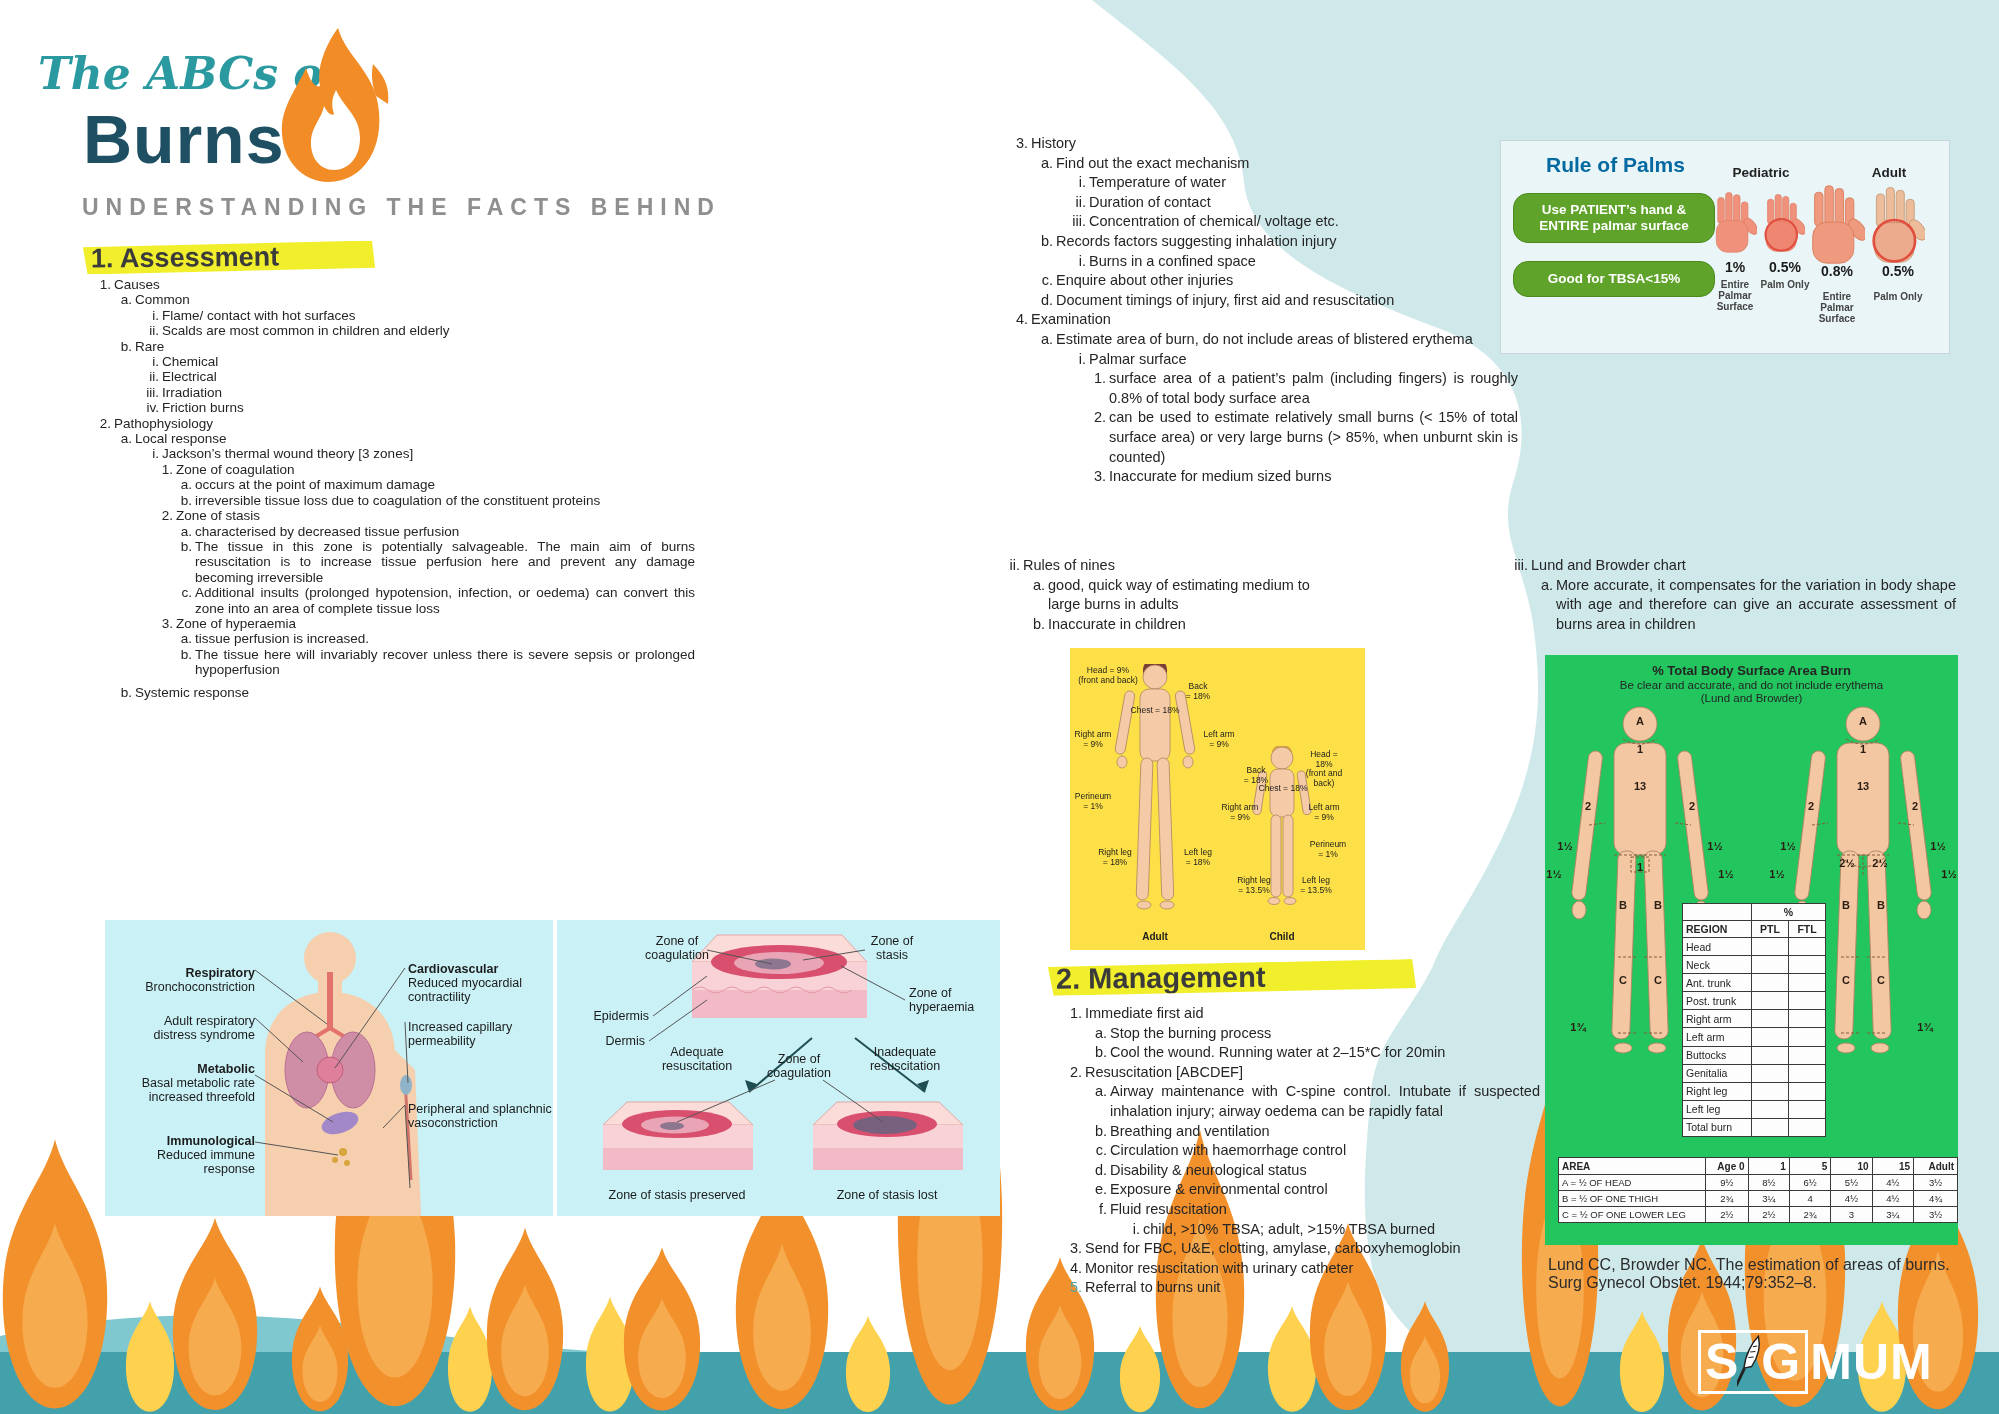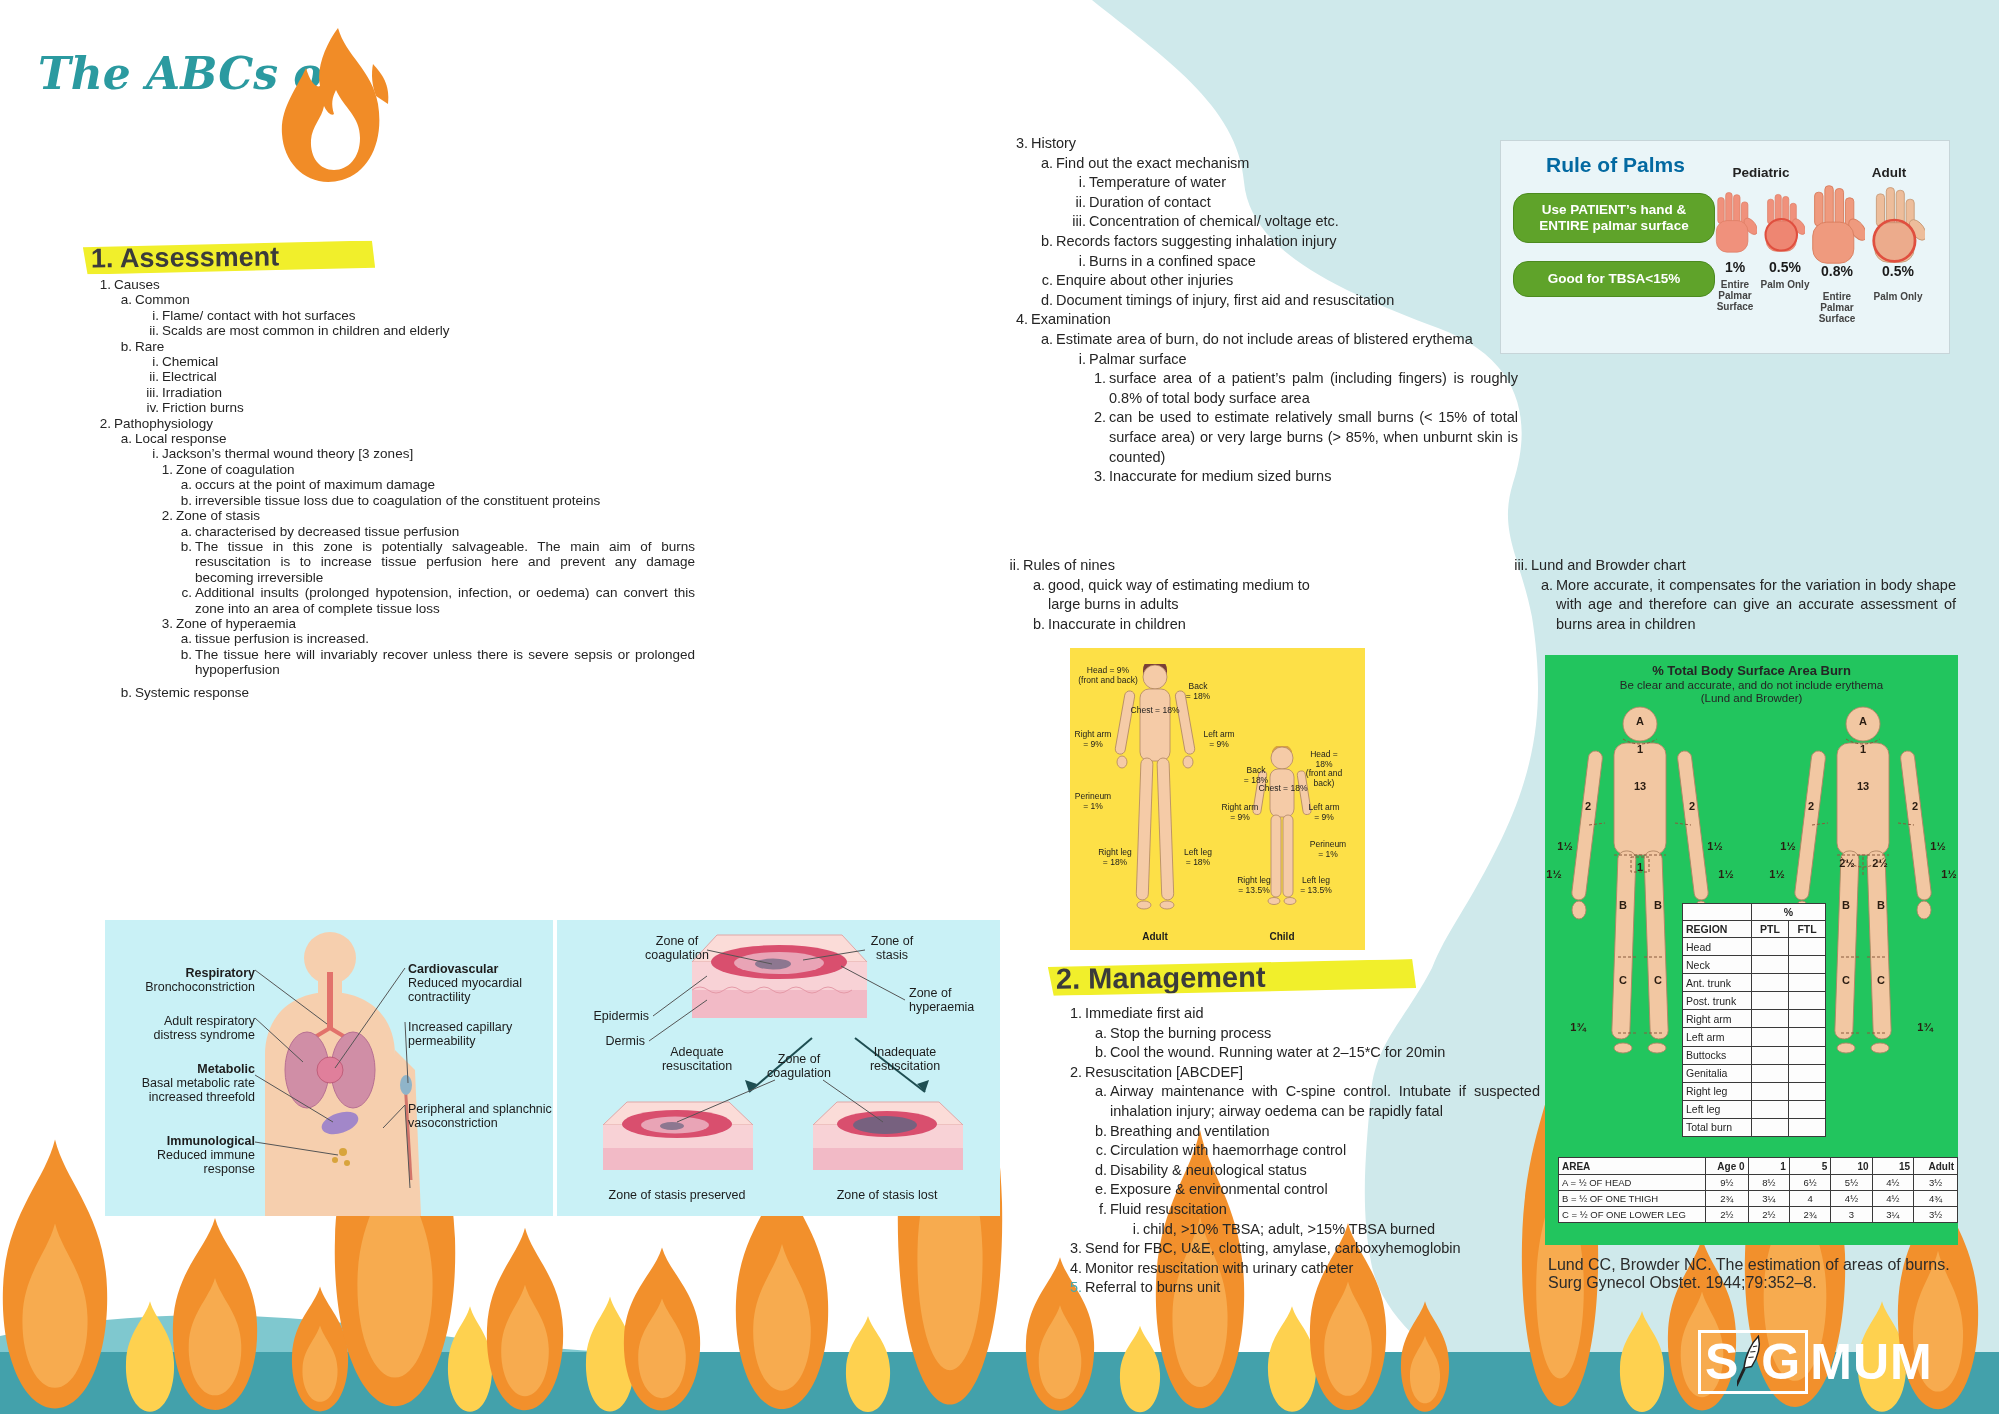--- a/index.html
+++ b/index.html
@@ -133,25 +133,27 @@
       <path d="M50 6 C58 52 88 86 90 165 C92 238 74 294 50 294 C26 294 8 238 10 165 C12 86 42 52 50 6 Z" transform="translate(1659.5 1234) scale(0.85 0.6)" fill="#f2902c"></path>
       <path d="M50 96 C56 128 74 150 75 196 C76 240 64 272 50 272 C36 272 24 240 25 196 C26 150 44 128 50 96 Z" transform="translate(1659.5 1234) scale(0.85 0.6)" fill="#f7ab4f"></path>
       <path d="M50 6 C58 52 88 86 90 165 C92 238 74 294 50 294 C26 294 8 238 10 165 C12 86 42 52 50 6 Z" transform="translate(1732.5 1059) scale(1.25 1.1833333333333333)" fill="#f2902c"></path>
       <path d="M50 96 C56 128 74 150 75 196 C76 240 64 272 50 272 C36 272 24 240 25 196 C26 150 44 128 50 96 Z" transform="translate(1732.5 1059) scale(1.25 1.1833333333333333)" fill="#f7ab4f"></path>
       <path d="M50 6 C58 52 88 86 90 165 C92 238 74 294 50 294 C26 294 8 238 10 165 C12 86 42 52 50 6 Z" transform="translate(1852 1299) scale(0.6 0.38333333333333336)" fill="#fed14f"></path>
       <path d="M50 6 C58 52 88 86 90 165 C92 238 74 294 50 294 C26 294 8 238 10 165 C12 86 42 52 50 6 Z" transform="translate(1888 1174) scale(1 0.8)" fill="#f2902c"></path>
       <path d="M50 96 C56 128 74 150 75 196 C76 240 64 272 50 272 C36 272 24 240 25 196 C26 150 44 128 50 96 Z" transform="translate(1888 1174) scale(1 0.8)" fill="#f7ab4f"></path>
     </svg>
 
   <div class="abs script-title" style="left:38px;top:48px">The ABCs of</div>
+  <div class="abs main-title" style="left:83px;top:100px">Burns</div>
   <svg class="abs" style="left:276px;top:26px;z-index:3" width="120" height="160" viewBox="0 0 120 160">
     <path fill="#f18c27" d="M62 2 C70 30 96 44 102 78 C108 114 94 146 66 154 C34 163 8 140 6 108 C4 82 20 64 30 42 C34 56 40 62 44 60 C40 42 50 18 62 2 Z"></path>
     <path fill="#f18c27" d="M97 38 C106 48 114 58 112 78 L100 70 C96 60 95 48 97 38 Z"></path>
     <path fill="#ffffff" d="M60 64 C68 82 84 90 84 112 C84 132 72 144 58 144 C44 144 34 132 35 114 C36 100 46 92 48 80 C52 88 56 90 58 88 C55 78 56 72 60 64 Z"></path>
   </svg>
+  <div class="abs subtitle" style="left:82px;top:194px">UNDERSTANDING THE FACTS BEHIND</div>
 
   <div class="abs heading" style="left:83px;top:242px;width:284px">1. Assessment</div>
   <div class="abs list col-a" style="left:95px;top:277px;width:600px">
       <div class="li lvl1">
         <span class="m">1.</span>
         <span class="t">Causes</span>
       </div>
       <div class="li lvl2">
         <span class="m">a.</span>
         <span class="t">Common</span>

